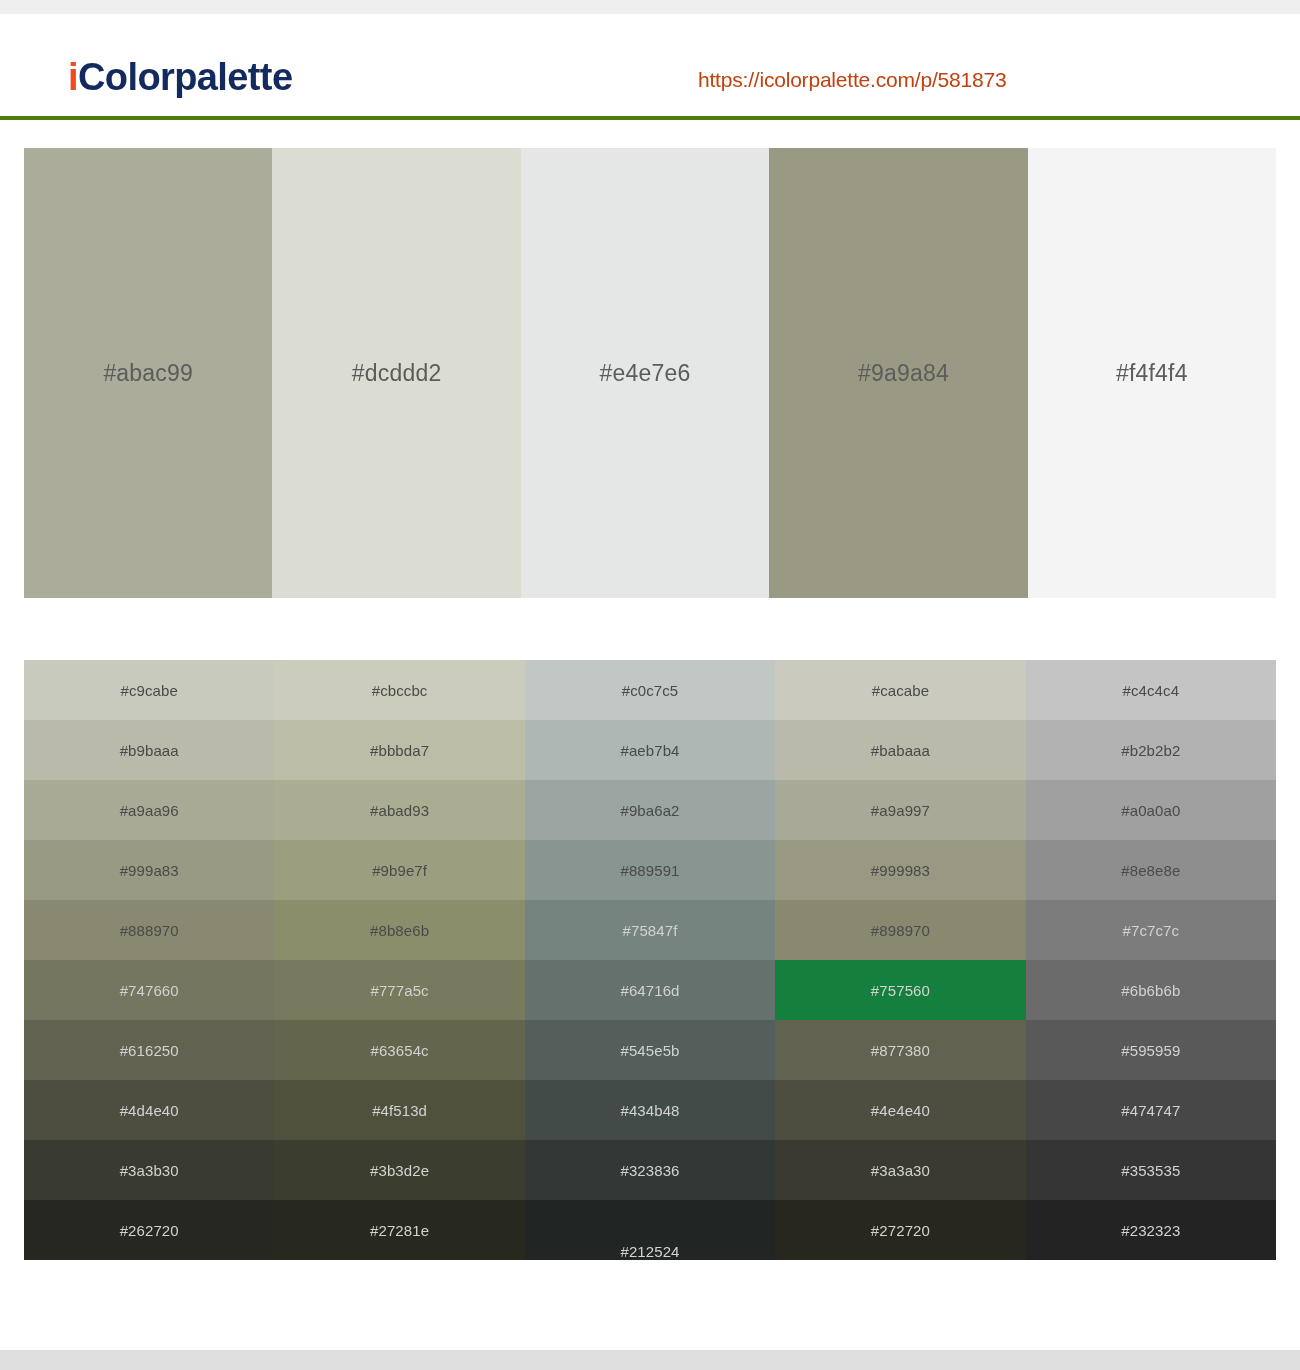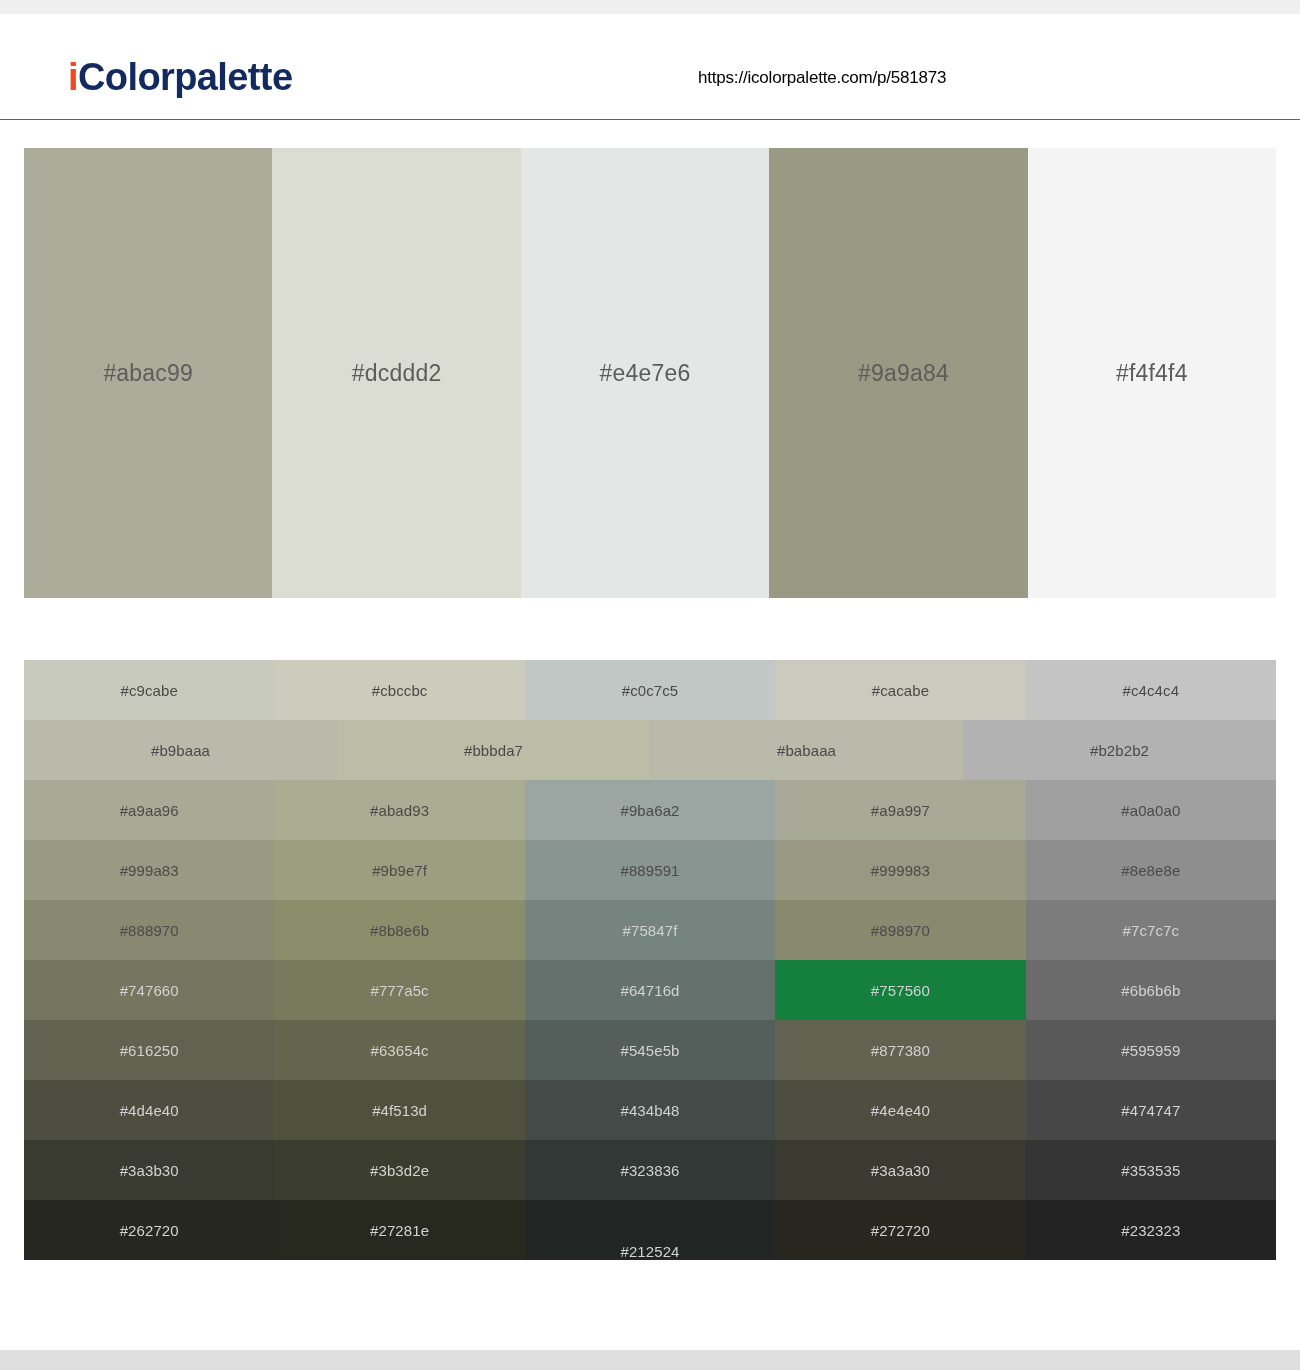--- a/index.html
+++ b/index.html
@@ -26,41 +26,41 @@
     background: #efefef;
   }
 
   
   .site-header {
     position: absolute;
     top: 14px; left: 0;
     width: 1300px;
     height: 106px;
     background: #ffffff;
-    border-bottom: 1px solid #4d7c0f;
+    border-bottom: 4px solid #4d7c0f;
   }
   .logo {
     position: absolute;
     left: 68px;
     top: 44px;
     font-size: 38px;
     font-weight: bold;
     letter-spacing: -0.6px;
     white-space: nowrap;
     line-height: 1;
   }
   .logo-i { color: #f04a1e; }
   .logo-rest { color: #132a5e; }
 
   .page-url {
     position: absolute;
     left: 698px;
     top: 54px;
-    font-size: 17px;
-    color: #000000;
+    font-size: 21px;
+    color: #c2410c;
     white-space: nowrap;
     letter-spacing: -0.2px;
   }
 
   
   .swatch-strip {
     position: absolute;
     left: 24px;
     top: 148px;
     width: 1252px;
@@ -165,20 +165,23 @@
         <span class="shade-label dark-text">#c4c4c4</span>
       </div>
     </div>
     <div class="shade-row">
       <div class="shade-cell" style="background: rgb(185, 186, 170); text-align: right;">
         <span class="shade-label dark-text">#b9baaa</span>
       </div>
       <div class="shade-cell" style="background: rgb(187, 189, 167);">
         <span class="shade-label dark-text">#bbbda7</span>
       </div>
+      <div class="shade-cell" style="background: rgb(174, 183, 180);">
+        <span class="shade-label dark-text">#aeb7b4</span>
+      </div>
       <div class="shade-cell" style="background: rgb(186, 186, 170);">
         <span class="shade-label dark-text">#babaaa</span>
       </div>
       <div class="shade-cell" style="background: rgb(178, 178, 178);">
         <span class="shade-label dark-text">#b2b2b2</span>
       </div>
     </div>
     <div class="shade-row">
       <div class="shade-cell" style="background: rgb(169, 170, 150);">
         <span class="shade-label dark-text">#a9aa96</span>

